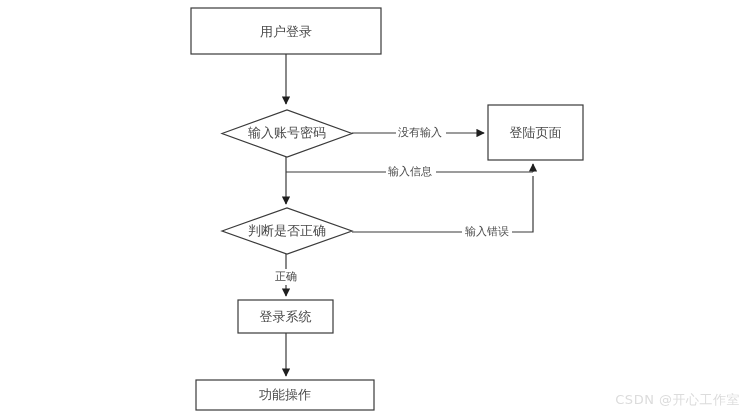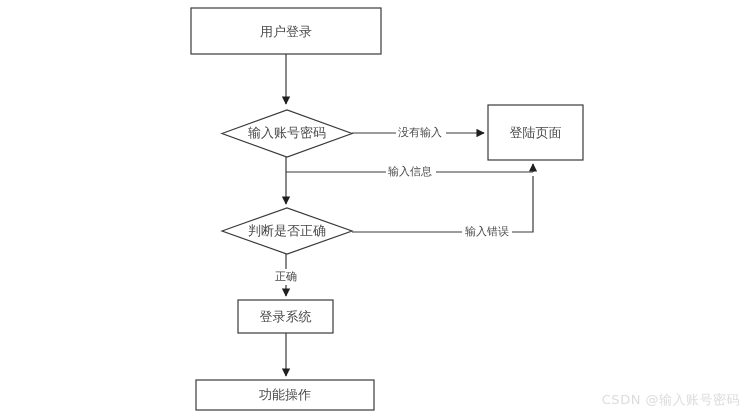--- a/index.html
+++ b/index.html
@@ -140,15 +140,15 @@
       <rect class="node-box" x="238" y="300" width="95" height="33"></rect>
       <text class="node-label" x="285.5" y="317">登录系统</text>
     </g>
 
     <g>
       <rect class="node-box" x="196" y="380" width="178" height="30"></rect>
       <text class="node-label" x="285" y="395">功能操作</text>
     </g>
   </svg>
 
-  <div class="watermark-text">CSDN @输入账号密码</div>
+  <div class="watermark-text">CSDN @开心工作室</div>
 
 </div>
 
 </body></html>

